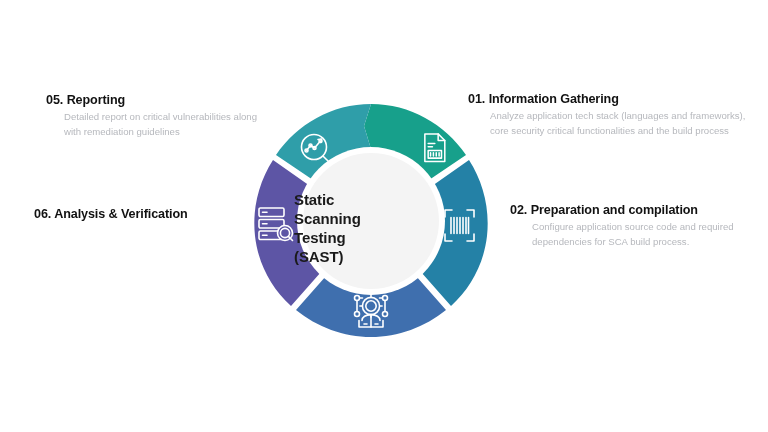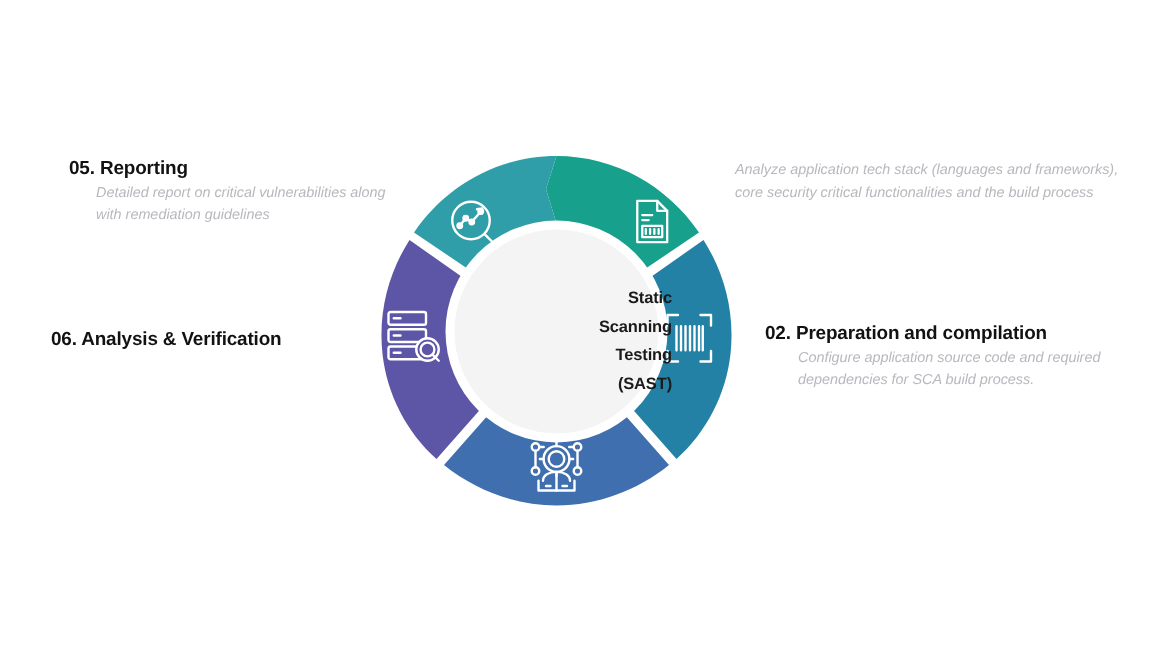--- a/index.html
+++ b/index.html
@@ -27,44 +27,43 @@
   #wheel-svg { display: block; width: 262px; height: 248px; }
 
   .hub-text {
     position: absolute;
     left: 54px;
     top: 56px;
     width: 154px;
     height: 136px;
     display: flex;
     flex-direction: column;
-    align-items: flex-end;
+    align-items: flex-start;
     justify-content: center;
     text-align: center;
     font-weight: bold;
-    font-size: 11px;
+    font-size: 15px;
     line-height: 19px;
     color: #1a1a1a;
     letter-spacing: -0.1px;
   }
 
   
-  .callout { position: absolute; margin-top: 12px; }
+  .callout { position: absolute; }
   .callout .head {
     font-size: 12.6px;
     font-weight: bold;
     color: #121212;
     white-space: nowrap;
     letter-spacing: -0.1px;
   }
   .callout .head .num { font-weight: bold; }
   .callout .body {
     margin-top: 3px;
     font-size: 9.6px;
-    font-style: italic;
     line-height: 14.5px;
     color: #b6b8bd;
     letter-spacing: 0px;
   }
 
   #callout-01 { left: 468px; top: 92px; width: 290px; }
   #callout-01 .body { margin-left: 22px; }
 
   #callout-02 { left: 510px; top: 203px; width: 250px; }
   #callout-02 .body { margin-left: 22px; }
@@ -183,20 +182,24 @@
 
     <div class="hub-text">
       <span>Static</span>
       <span>Scanning</span>
       <span>Testing</span>
       <span>(SAST)</span>
     </div>
   </div>
 
   <div class="callout" id="callout-01">
+    <div class="head">
+      <span class="num">01.</span>
+      <span>Information Gathering</span>
+    </div>
     <div class="body">Analyze application tech stack (languages and frameworks), core security critical functionalities and the build process</div>
   </div>
 
   <div class="callout" id="callout-02">
     <div class="head">
       <span class="num">02.</span>
       <span>Preparation and compilation</span>
     </div>
     <div class="body">Configure application source code and required dependencies for SCA build process.</div>
   </div>

